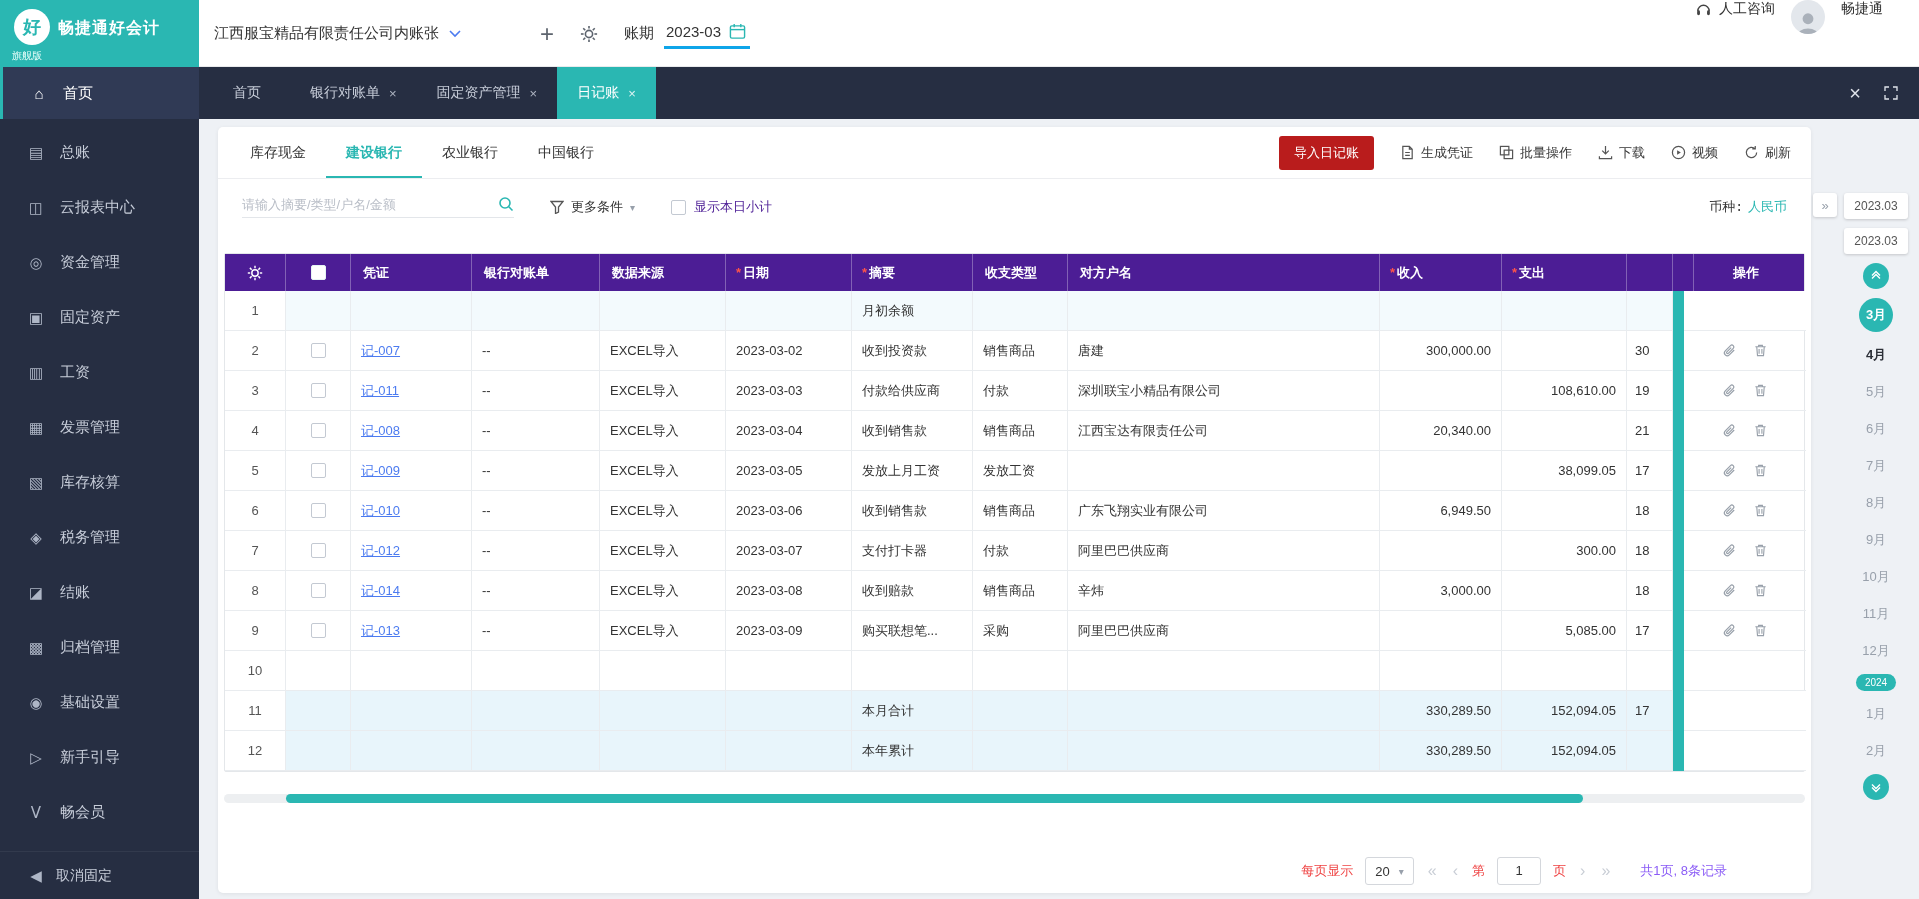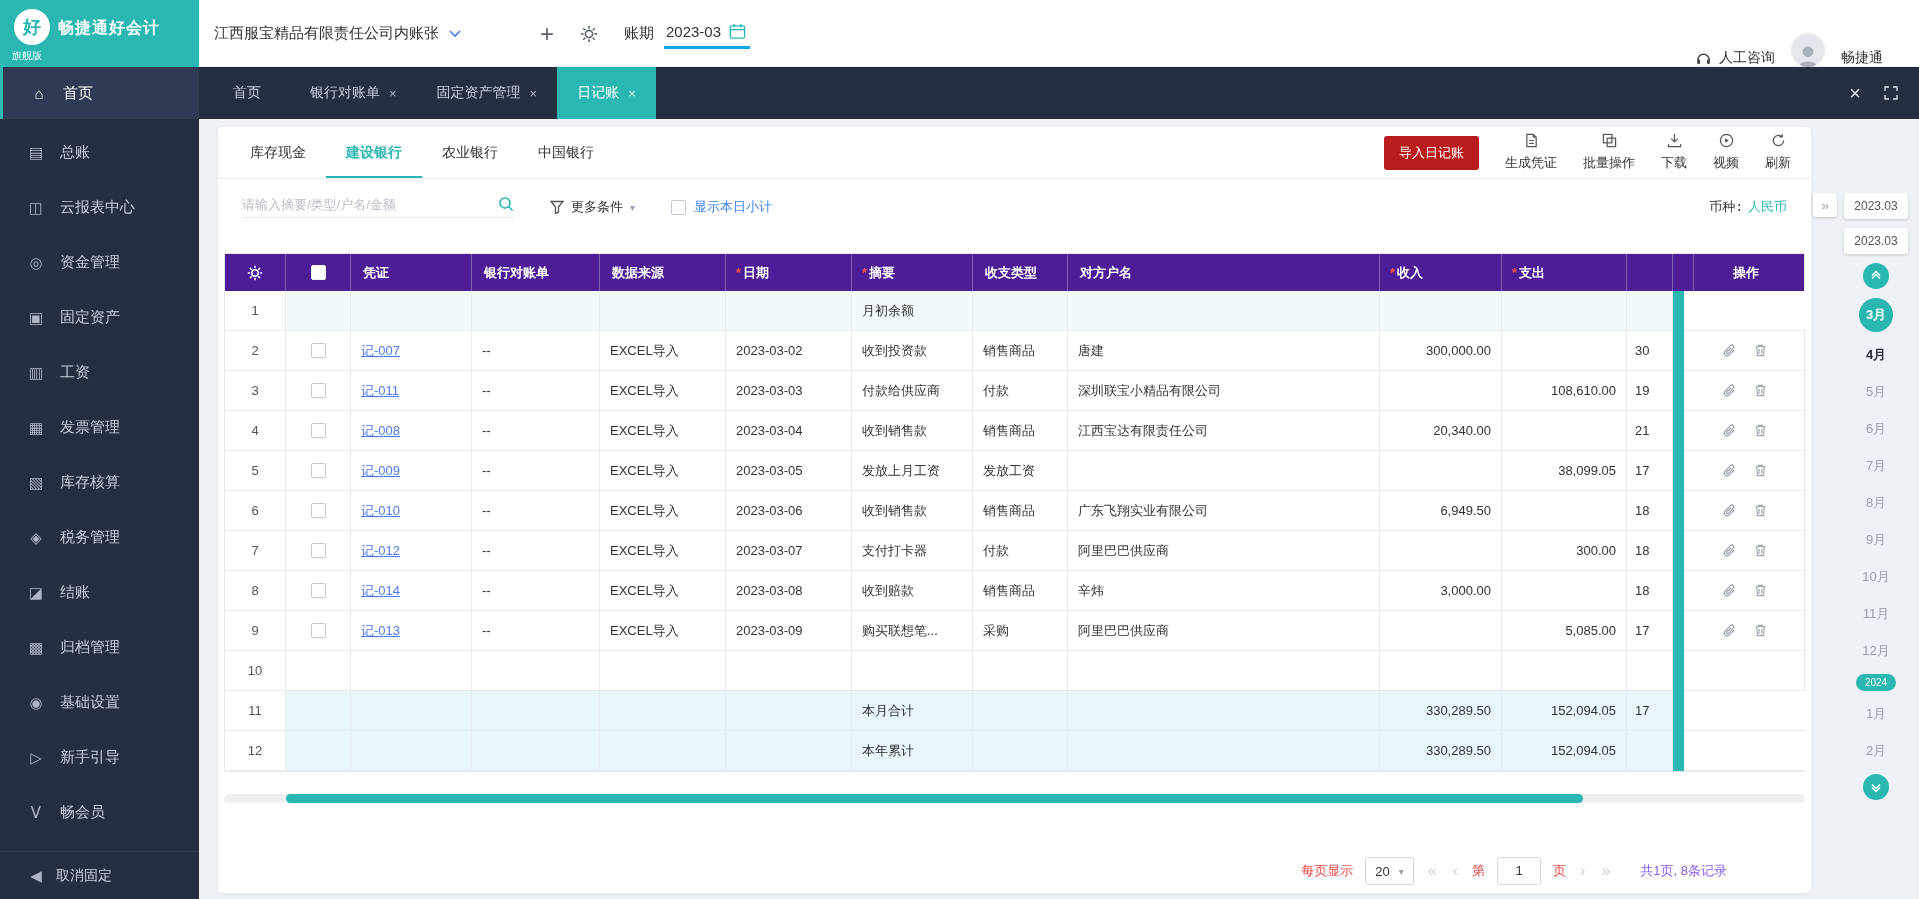--- a/index.html
+++ b/index.html
@@ -14,21 +14,21 @@
     background:#fff; color:#2ab7b2; font-weight:bold; font-size:18px; display:flex; align-items:center; justify-content:center; }
   .logo-title { position:absolute; left:58px; top:18px; color:#fff; font-size:16px; font-weight:bold; letter-spacing:1px; }
   .logo-badge { position:absolute; left:12px; top:49px; color:#eafffb; font-size:10px; }
   .company { position:absolute; left:214px; top:0; height:67px; display:flex; align-items:center; gap:10px;
     font-size:15px; color:#333; cursor:pointer; }
   .icon-plus { position:absolute; left:540px; top:0; height:67px; display:flex; align-items:center;
     font-size:24px; color:#5d646e; cursor:pointer; }
   .icon-gear-top { position:absolute; left:580px; top:0; height:67px; display:flex; align-items:center; cursor:pointer; }
   .period { position:absolute; left:624px; top:0; height:67px; display:flex; align-items:center; gap:10px; font-size:15px; color:#333; }
   .period-box { display:flex; align-items:flex-start; gap:8px; border-bottom:3px solid #0ea5e9; padding:4px 4px 6px 2px; cursor:pointer; }
-  .top-right { position:absolute; right:36px; top:0; height:67px; display:flex; align-items:flex-end; gap:16px; }
+  .top-right { position:absolute; right:36px; top:0; height:67px; display:flex; align-items:flex-start; gap:16px; }
   .support { display:flex; align-items:center; gap:7px; font-size:14px; color:#333; cursor:pointer; }
   .avatar { width:34px; height:34px; border-radius:50%; background:#e3e7ec; display:flex; align-items:flex-end; justify-content:center; overflow:hidden; cursor:pointer; }
   .username { font-size:14px; color:#333; }
 
   
   .sidebar { position:absolute; left:0; top:67px; width:199px; height:832px; background:#262e42; z-index:4; }
   .side-home { height:52px; display:flex; align-items:center; gap:14px; padding-left:26px;
     color:#fff; font-size:15px; background:#303a55; border-left:3px solid #2ab7b2; cursor:pointer; }
   .side-list { padding-top:6px; }
   .side-item { height:55px; display:flex; align-items:center; gap:14px; padding-left:26px;
@@ -52,29 +52,29 @@
   .card { position:absolute; left:19px; top:8px; width:1593px; height:766px; background:#fff;
     border-radius:5px; box-shadow:0 1px 4px rgba(0,0,0,.07); }
 
   .card-top { height:52px; display:flex; align-items:stretch; border-bottom:1px solid #ecedf0; }
   .subtabs { display:flex; padding-left:12px; }
   .subtab { padding:0 20px; line-height:50px; font-size:14px; color:#333; cursor:pointer; }
   .subtab.k-active { color:#2ab7b2; font-weight:bold; border-bottom:2px solid #2ab7b2; }
   .toolbar { margin-left:auto; display:flex; align-items:center; gap:26px; padding-right:20px; }
   .btn-import { background:#b91c1c; color:#fff; border:none; border-radius:3px; padding:8px 15px;
     font-size:13px; cursor:pointer; font-family:inherit; }
-  .tool { display:flex; align-items:center; gap:6px; font-size:13px; color:#333; cursor:pointer; white-space:nowrap;flex-direction:column; }
+  .tool { display:flex; align-items:center; gap:6px; font-size:13px; color:#333; cursor:pointer; white-space:nowrap; }
 
   .filterbar { height:56px; display:flex; align-items:center; padding:0 24px; gap:36px; }
   .search { display:flex; align-items:center; gap:8px; border-bottom:1px solid #e3e6ea; padding-bottom:5px; width:272px; }
   .search input { border:none; outline:none; flex:1; font-size:13px; color:#333; font-family:inherit; }
   .search input::placeholder { color:#b9bec7; }
   .more { display:flex; align-items:center; gap:7px; font-size:13px; color:#333; cursor:pointer; }
   .caret { font-size:10px; color:#98a0ab; }
-  .daily { display:flex; align-items:center; gap:8px; font-size:13px; color:#3b82f6; cursor:pointer; }
+  .daily { display:flex; align-items:center; gap:8px; font-size:13px; color:#4c1d95; cursor:pointer; }
   .chk { width:15px; height:15px; border:1px solid #c3c9d2; border-radius:2px; background:#fff; display:inline-block; }
   .currency { margin-left:auto; display:flex; align-items:center; gap:5px; font-size:13px; color:#333;font-family:Liberation Mono, monospace; }
   .cur-val { color:#2ab7b2; cursor:pointer; }
 
   
   .table { margin:18px 6px 0 6px; position:relative;
     --cols: 61px 65px 121px 128px 126px 126px 121px 95px 312px 122px 125px 46px 11px 122px; }
   .grid { border:1px solid #e4e7ea; border-radius:2px; }
   .thead { display:grid; grid-template-columns:var(--cols); height:37px; background:#4c1d95; }
   .hcell { display:flex; align-items:center; padding:0 10px; color:#fff; font-size:13px; font-weight:bold;

